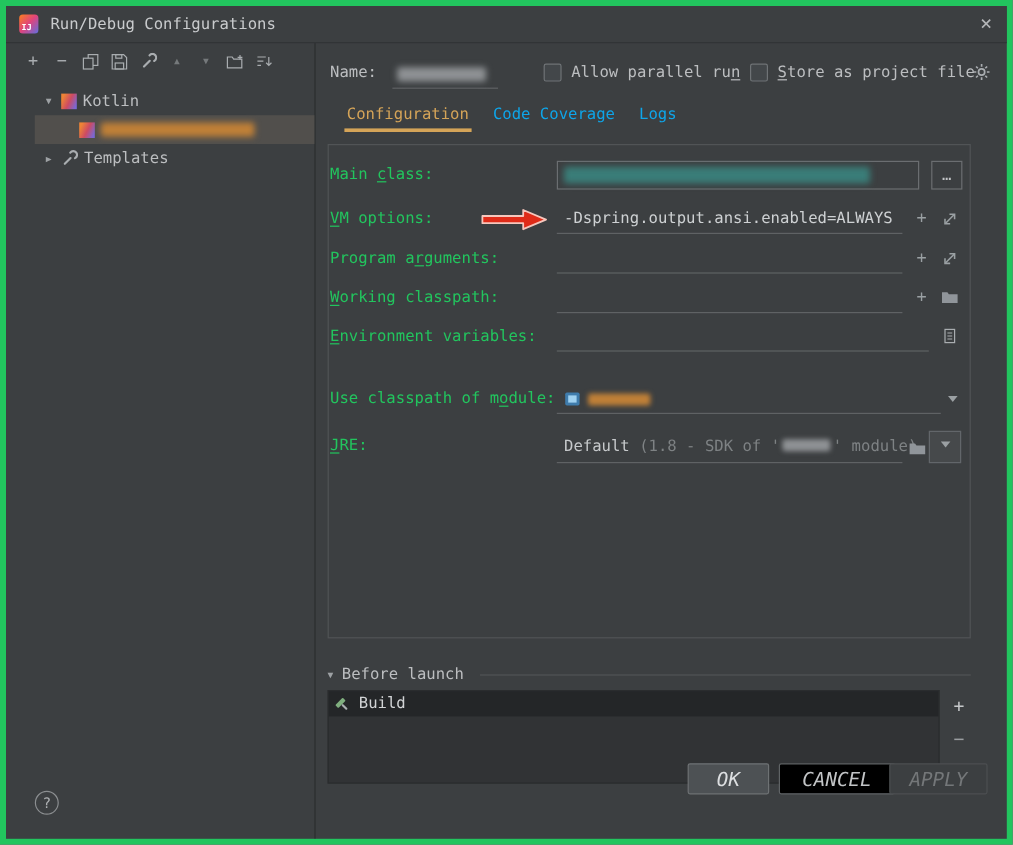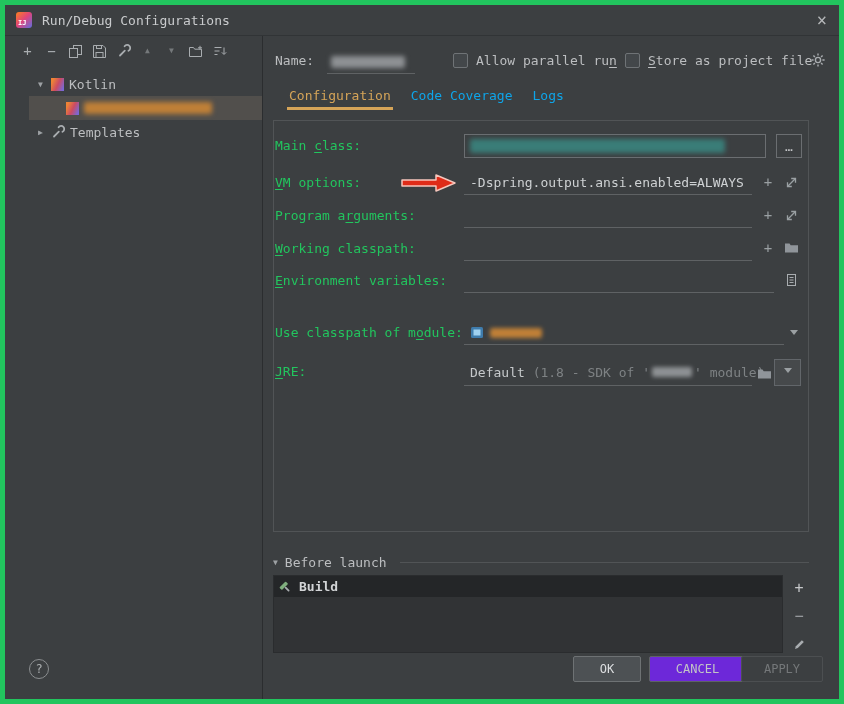--- a/index.html
+++ b/index.html
@@ -62,29 +62,29 @@
   .caret { width:0; height:0; border:4px solid transparent; border-top:5px solid #9ba0a3; display:inline-block; }
   .jre-text { white-space:nowrap; padding-left:6px; }
   .jre-main { color:#c6c9cb; }
   .jre-detail { color:#7e8284; }
   .jre-drop { position:absolute; left:500px; top:0px; width:27px; height:27px; border:1px solid #62666a; background:#46494b; display:flex; align-items:center; justify-content:center; }
 
   
   .bl-header { position:absolute; left:10px; top:519px; width:536px; display:flex; align-items:center; gap:7px; }
   .bl-header .tw { font-size:8px; color:#9da1a4; }
   .bl-header .rule { flex:1; height:1px; background:#515456; margin-left:6px; }
-  .bl-list { position:absolute; left:10px; top:539px; width:510px; height:78px; background:#313335; border:1px solid #2a2c2e;font-weight:bold; }
+  .bl-list { position:absolute; left:10px; top:539px; width:510px; height:78px; background:#313335; border:1px solid #2a2c2e; }
   .bl-row { height:21px; display:flex; align-items:center; gap:7px; padding-left:4px; background:#242628; color:#d2d4d6; }
   .bl-action { position:absolute; left:527px; width:18px; height:18px; display:flex; align-items:center; justify-content:center; color:#c6c8ca; font-size:15px; }
   .bl-action.minus { color:#9a9da0; }
 
   
-  .btn { position:absolute; top:620px; height:26px; display:flex; align-items:center; justify-content:center; font-size:12px; border-radius:2px; }
+  .btn { position:absolute; top:600px; height:26px; display:flex; align-items:center; justify-content:center; font-size:16px; border-radius:2px;font-style:italic; }
   .btn.ok { left:310px; width:68px; background:#4d5154; border:1px solid #6e7274; color:#dcdee0; }
-  .btn.cancel { left:386px; width:97px; background:#6d28d9; border:1px solid #5f6365; color:#c2c4c6; }
+  .btn.cancel { left:386px; width:97px; background:#000000; border:1px solid #5f6365; color:#c2c4c6; }
   .btn.apply { left:478px; width:82px; background:#3c3f41; border:1px solid #4c4f51; color:#747779; }
 
   .help-btn { position:absolute; left:24px; top:654px; width:20px; height:20px; border:1px solid #8b8e90; border-radius:50%; display:flex; align-items:center; justify-content:center; color:#aeb1b3; font-size:12px; }
 </style>
 </head>
 <body>
 
 <div class="dialog">
 
   <div class="titlebar">

